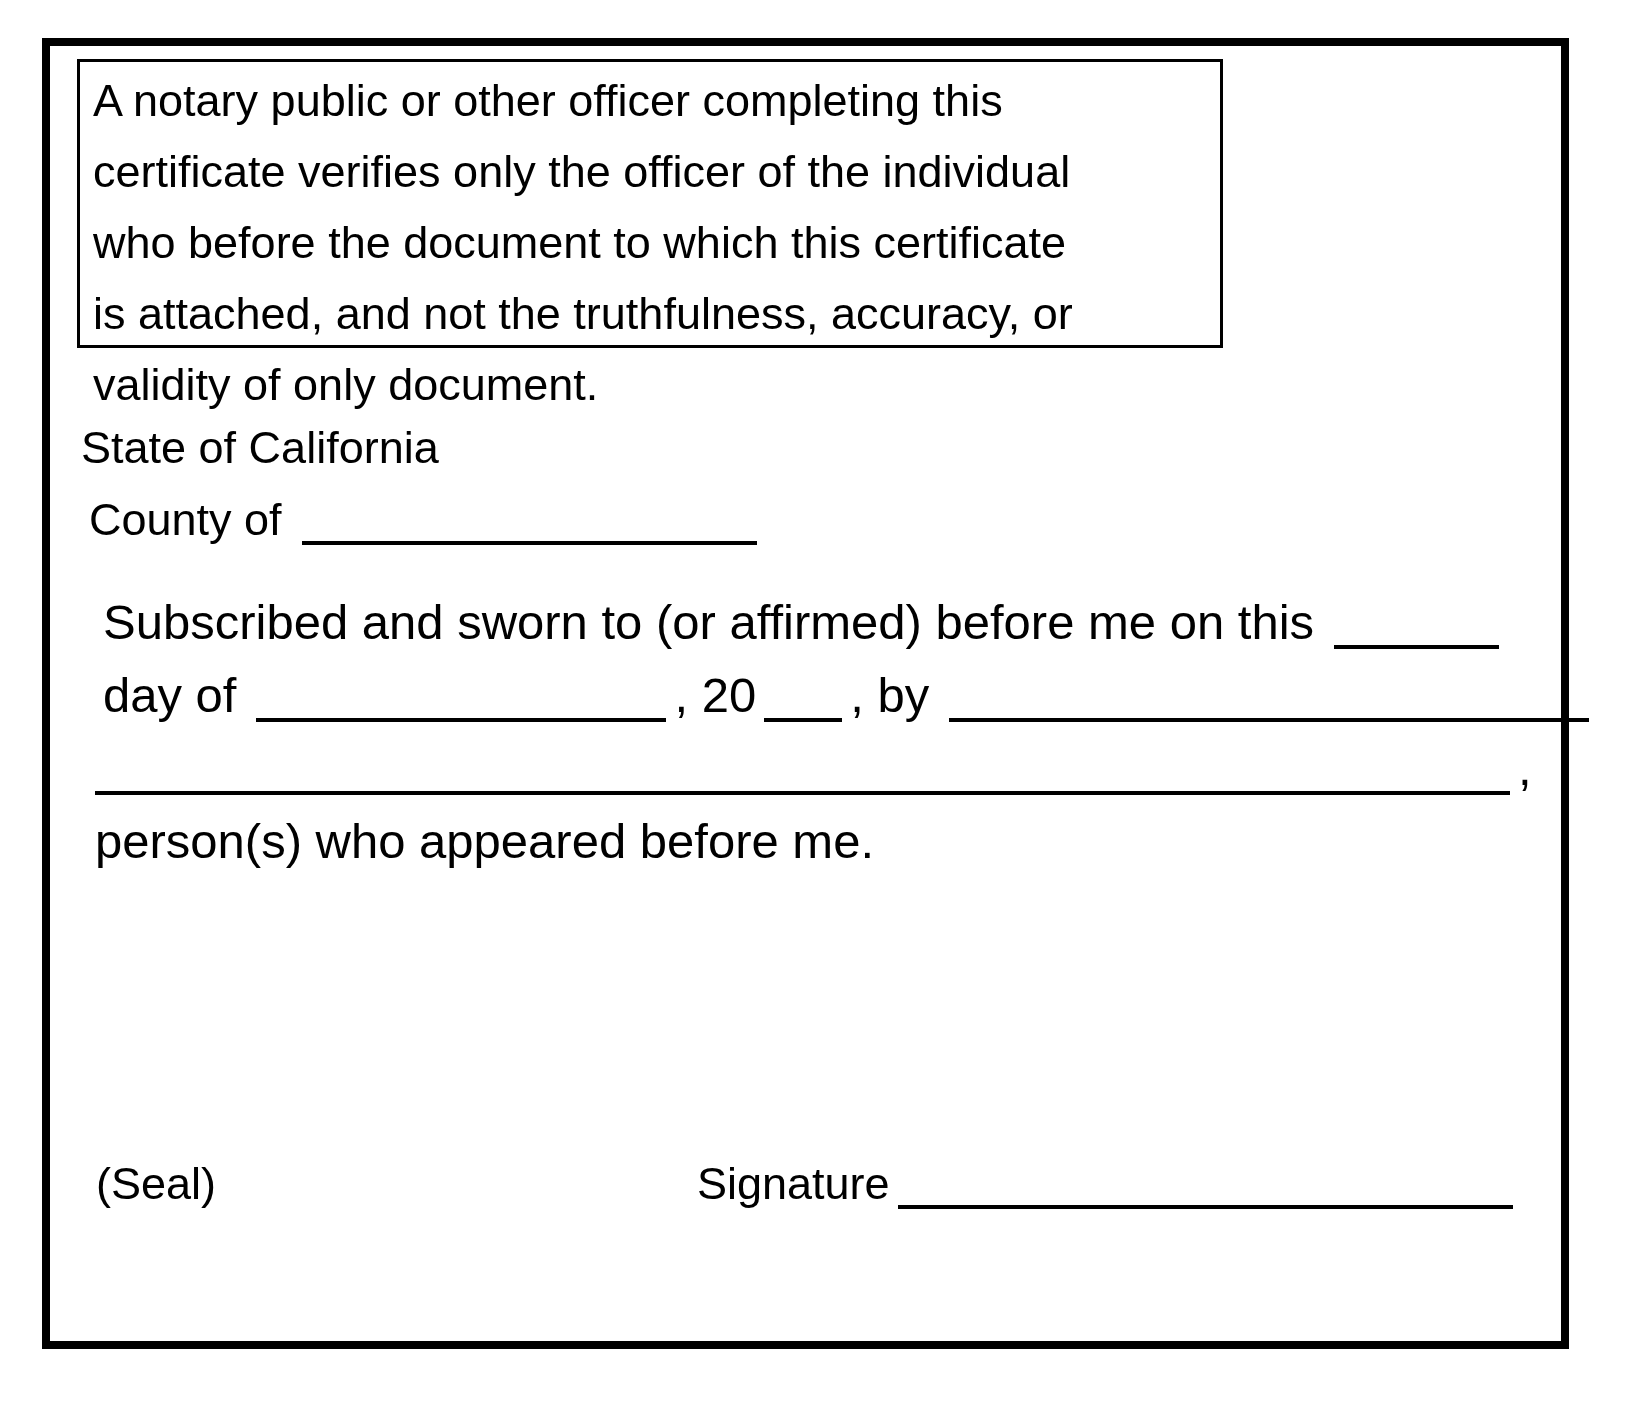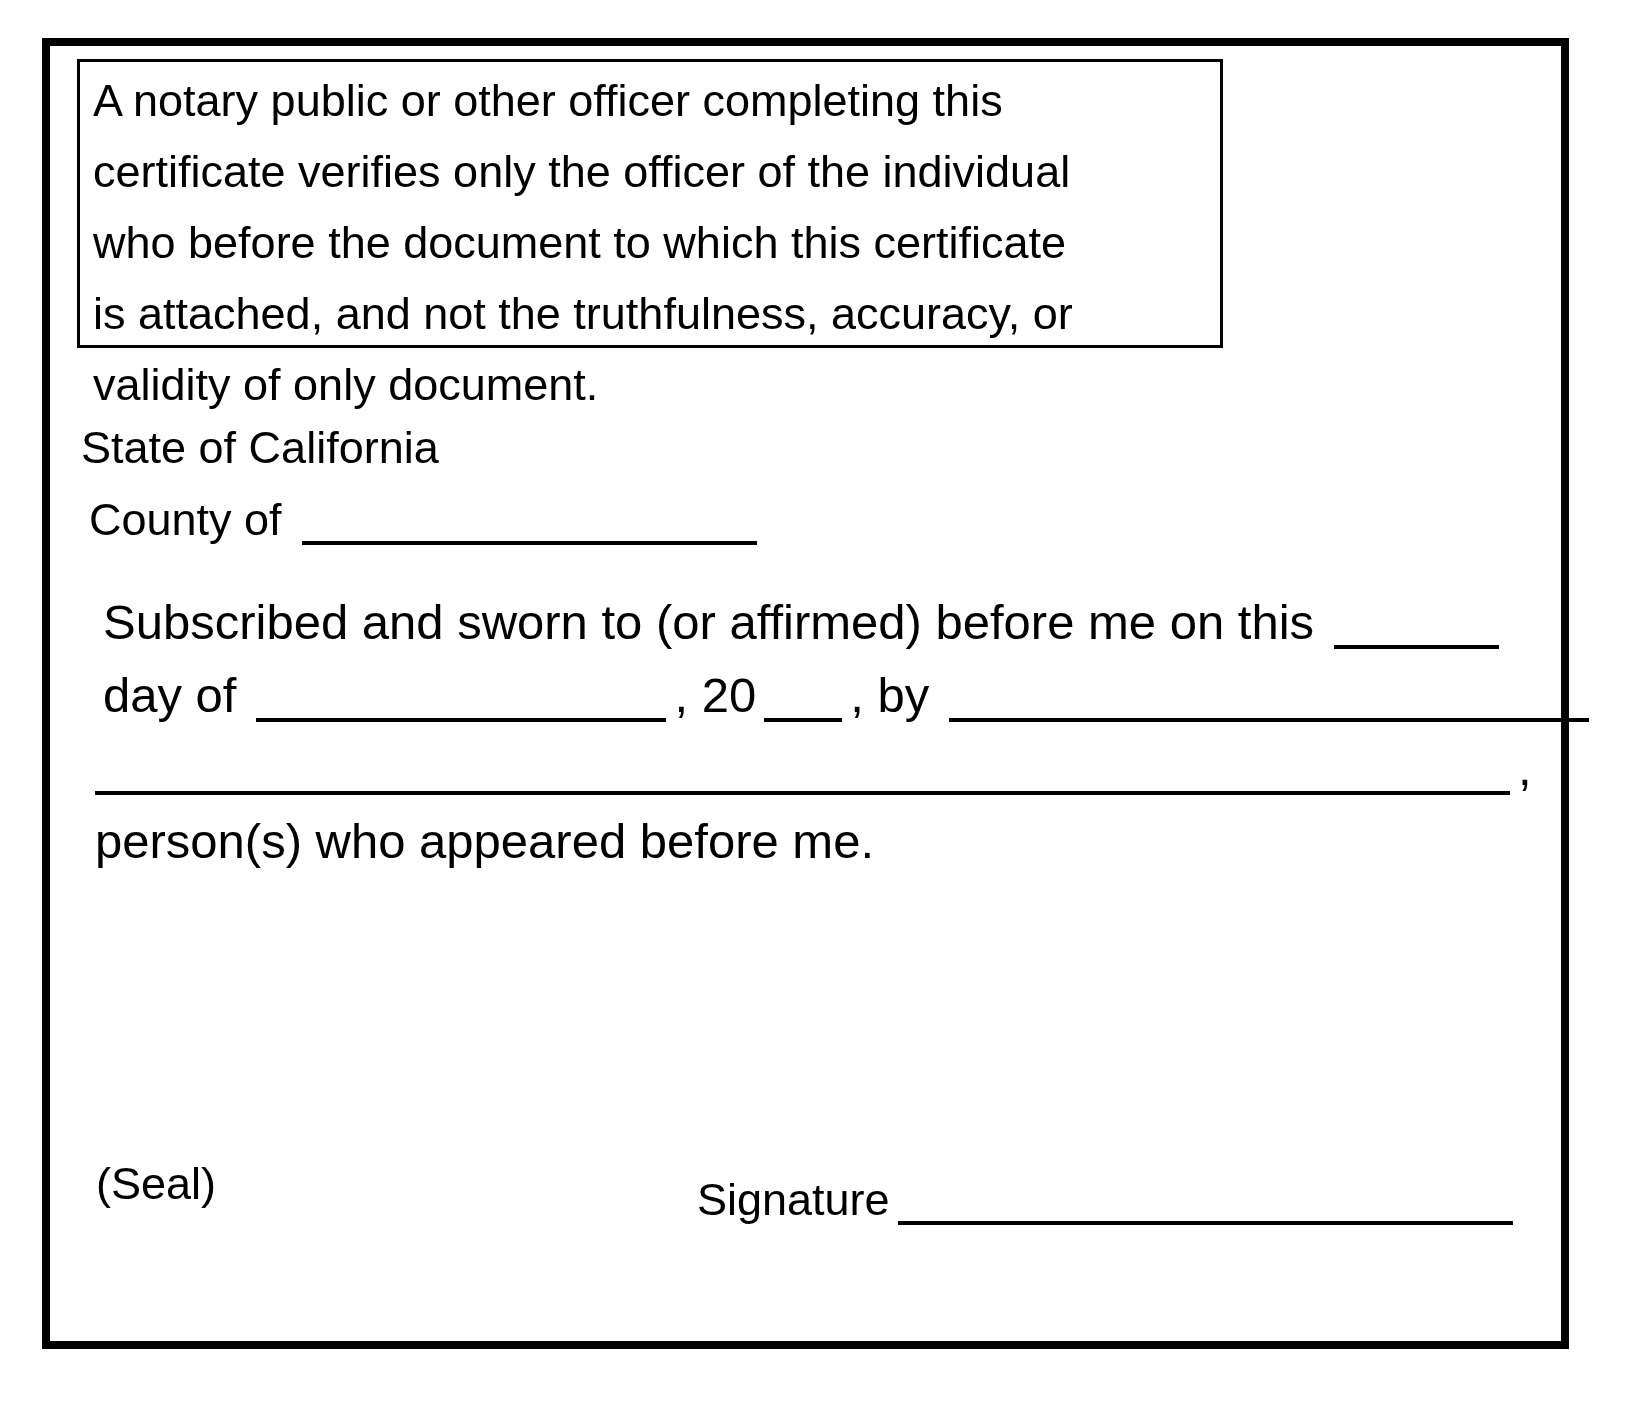--- a/index.html
+++ b/index.html
@@ -51,21 +51,21 @@
   .footer-row {
     position: absolute;
     left: 0;
     top: 1101px;
     width: 100%;
     height: 60px;
     font-size: 45px;
     line-height: 57px;
   }
   .seal { position: absolute; left: 23px; top: 0; margin-left: 15px; }
-  .signature-group { position: absolute; left: 631px; top: 16px; white-space: nowrap; text-align: center; }
+  .signature-group { position: absolute; left: 631px; top: 0; white-space: nowrap; text-align: center; }
   .blank {
     display: inline-block;
     height: 0;
     border-bottom: 4px solid #000000;
     vertical-align: -10px;
     overflow: hidden;
   }
   .gap { margin-left: 12px; }
   .w-county { width: 455px; }
   .w-day { width: 165px; }

